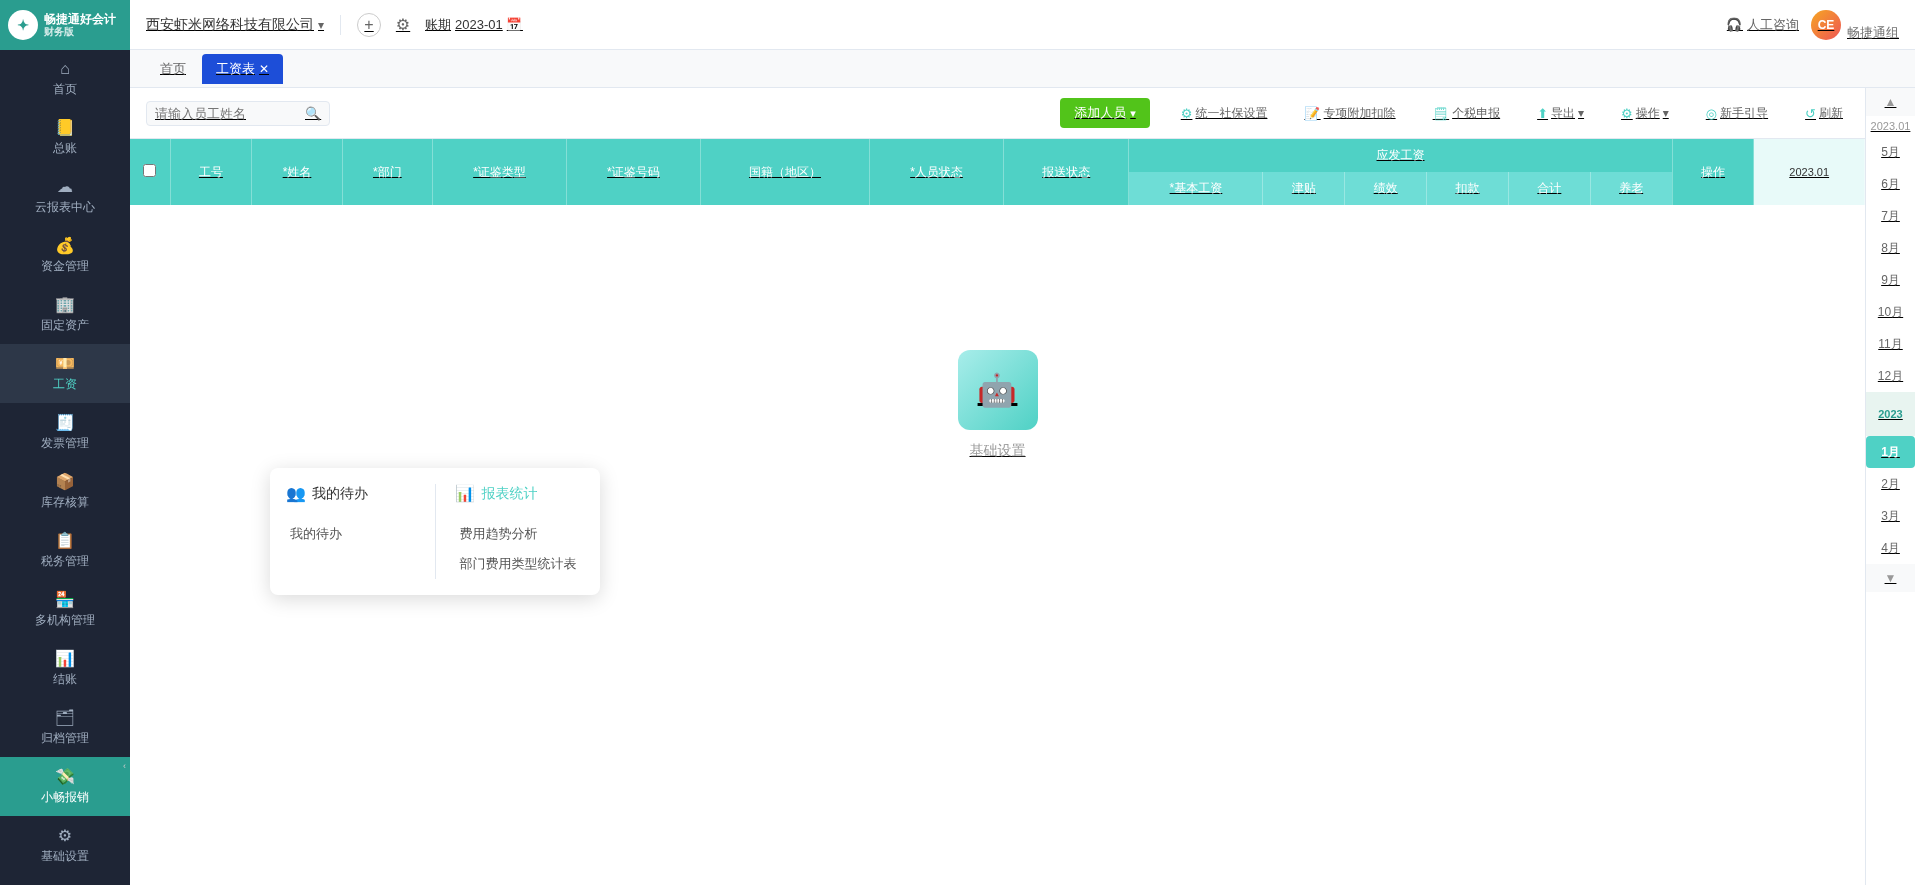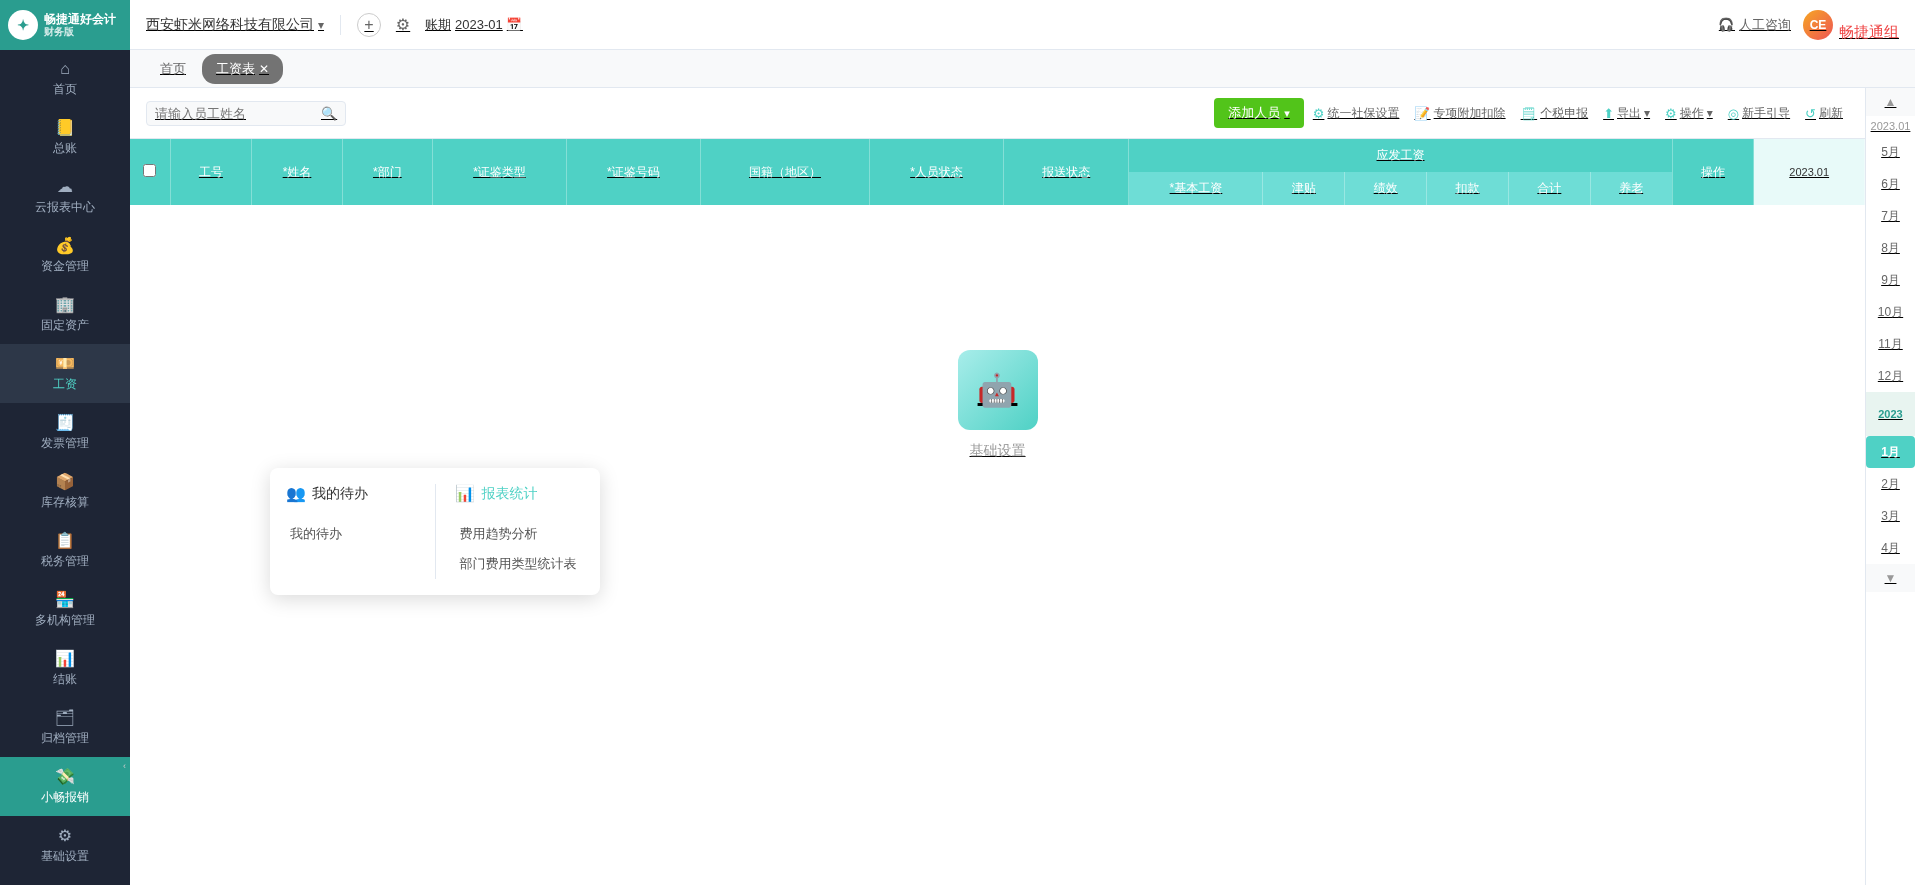--- a/index.html
+++ b/index.html
@@ -91,21 +91,21 @@
     .topbar-right { margin-left: auto; display: flex; align-items: center; gap: 12px; }
     .topbar-support { display: flex; align-items: center; gap: 4px; color: #666; font-size: 13px; cursor: pointer; }
     .topbar-user { display: flex; align-items: center; gap: 6px; cursor: pointer; }
     .topbar-avatar {
       width: 30px; height: 30px;
       border-radius: 50%;
       background: linear-gradient(135deg, #f6a623, #e55);
       display: flex; align-items: center; justify-content: center;
       color: white; font-size: 12px; font-weight: bold;
     }
-    .topbar-username { color: #ef4444; font-size: 15px; margin-top: 16px; }
+    .topbar-username { color: #737373; font-size: 13px; margin-top: 16px; }
 
     
     .tabbar {
       background: #f8f9fa;
       border-bottom: 1px solid #e2e8f0;
       display: flex;
       align-items: center;
       padding: 0 16px;
       height: 38px;
       gap: 2px;
@@ -114,23 +114,22 @@
       padding: 6px 14px;
       border-radius: 4px 4px 0 0;
       cursor: pointer;
       font-size: 13px;
       display: flex;
       align-items: center;
       gap: 4px;
     }
     .tab.inactive { color: #666; background: transparent; }
     .tab.active {
-      background: #737373;
+      background: #1d4ed8;
       color: white;
-      border-radius: 13px;
     }
     .tab-close { font-size: 12px; cursor: pointer; }
 
     
     .content {
       flex: 1;
       display: flex;
       overflow: hidden;
       position: relative;
     }
@@ -148,29 +147,29 @@
     .toolbar {
       padding: 10px 16px;
       display: flex;
       align-items: center;
       gap: 8px;
       border-bottom: 1px solid #e2e8f0;
     }
     .search-box {
       display: flex; align-items: center;
       border: 1px solid #e2e8f0; border-radius: 4px;
-      padding: 4px 8px; gap: 16px;
+      padding: 4px 8px; gap: 0;
       background: #f8f9fa;
     }
     .search-box input {
       border: none; background: transparent; outline: none;
       font-size: 13px; color: #333; width: 150px;
     }
     .search-icon { color: #999; font-size: 13px; }
-    .toolbar-right { margin-left: auto; display: flex; align-items: center; gap: 3px; }
+    .toolbar-right { margin-left: auto; display: flex; align-items: center; gap: 25px; }
     .btn-add {
       background: #52c41a; color: white;
       border: none; border-radius: 4px;
       padding: 6px 14px; font-size: 13px; cursor: pointer;
       display: flex; align-items: center; gap: 4px;
     }
     .btn-add .chevron { font-size: 11px; }
     .toolbar-action {
       display: flex; align-items: center; gap: 3px;
       color: #666; font-size: 12px; cursor: pointer;

